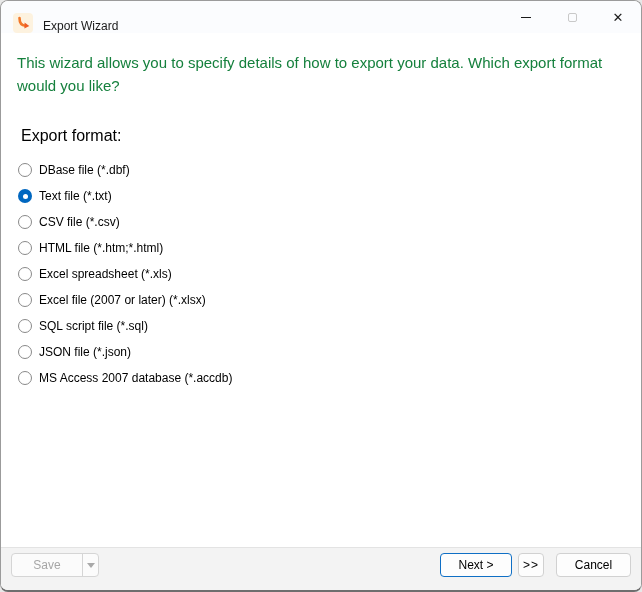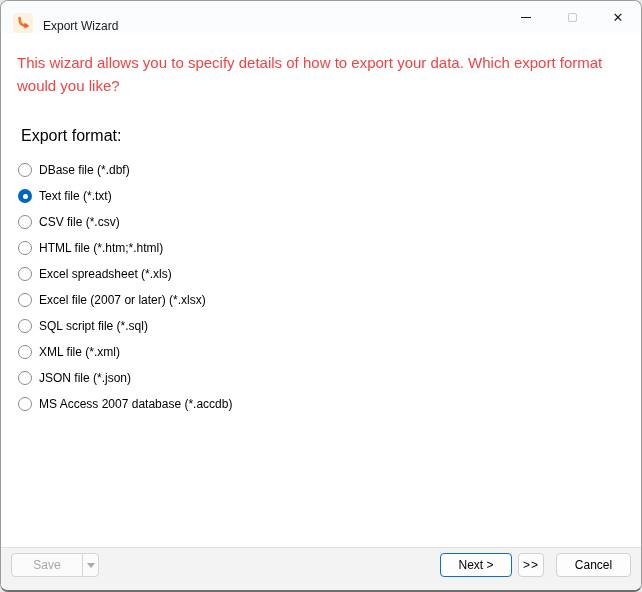--- a/index.html
+++ b/index.html
@@ -34,21 +34,21 @@
     cursor:default; padding:0;
   }
   .glyph-min { width:10px; height:1px; background:#1a1a1a; display:block; }
   .glyph-max { width:9px; height:9px; border:1px solid #c9c9c9; border-radius:2px; display:block; background:transparent; }
   .glyph-close { font-size:13px; color:#1a1a1a; line-height:1; }
   
   .content { flex:1 1 auto; background:#ffffff; padding:16px 16px 0 16px; overflow:hidden; }
   .wizard-desc {
     width:600px;
     font-size:15px; line-height:23px;
-    color:#ef4444;
+    color:#15803d;
     margin-top:2px;
   }
   .format-label { margin:30px 0 0 4px; font-size:16px; color:#000; }
   .options-list { margin:6px 0 0 1px; }
   .radio-row { display:flex; align-items:flex-end; height:26px; cursor:default; }
   .radio {
     width:14px; height:14px; border-radius:50%;
     border:1px solid #898989; background:#fff;
     flex:0 0 14px; position:relative;
   }
@@ -149,24 +149,20 @@
         <div class="radio-row">
           <span class="radio"></span>
           <span class="radio-label">Excel file (2007 or later) (*.xlsx)</span>
         </div>
         <div class="radio-row">
           <span class="radio"></span>
           <span class="radio-label">SQL script file (*.sql)</span>
         </div>
         <div class="radio-row">
           <span class="radio"></span>
-          <span class="radio-label">XML file (*.xml)</span>
-        </div>
-        <div class="radio-row">
-          <span class="radio"></span>
           <span class="radio-label">JSON file (*.json)</span>
         </div>
         <div class="radio-row">
           <span class="radio"></span>
           <span class="radio-label">MS Access 2007 database (*.accdb)</span>
         </div>
       </div>
   </div>
 
   <div class="footer">

